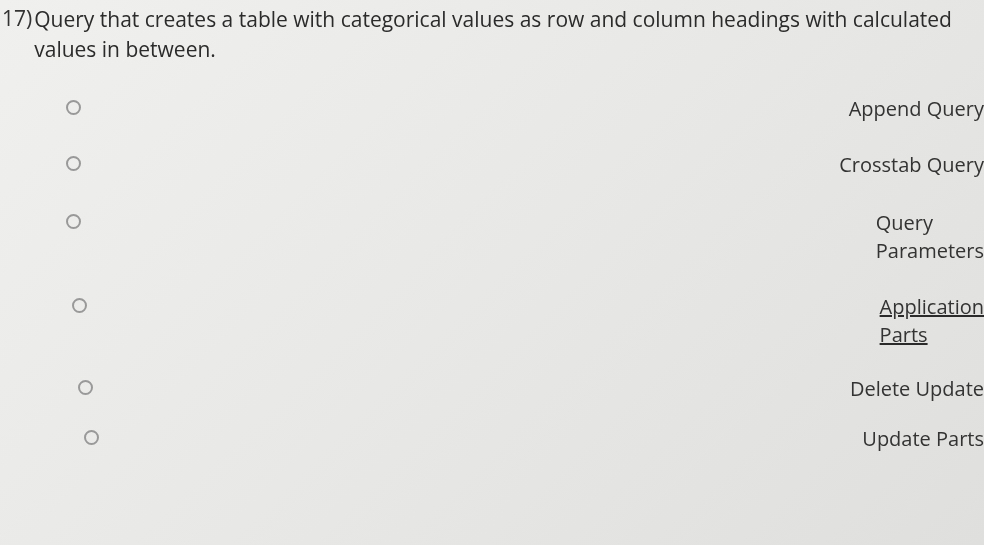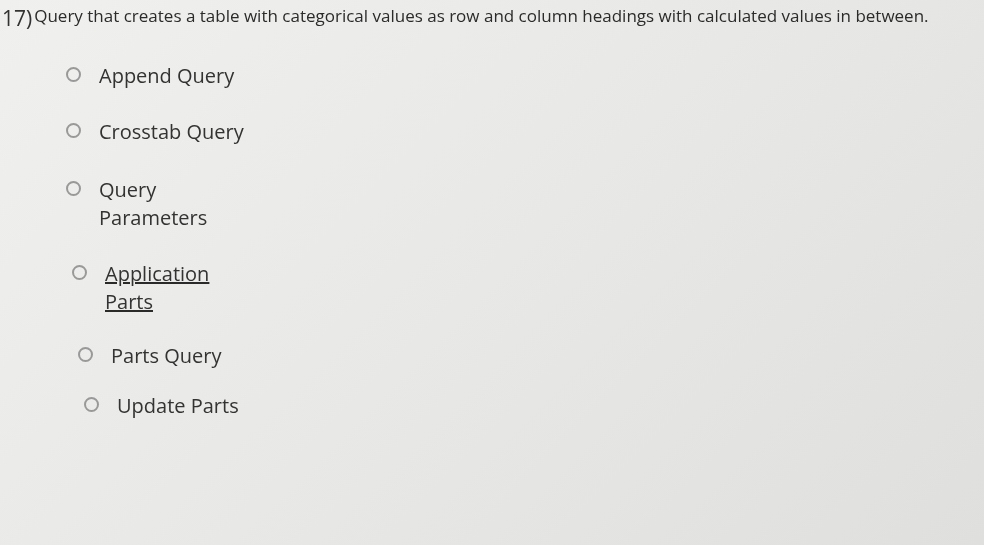--- a/index.html
+++ b/index.html
@@ -22,35 +22,36 @@
       gap: 2px;
       padding-left: 2px;
       padding-right: 8px;
     }
     .question-number {
       font-size: 21px;
       color: #333;
       white-space: nowrap;
     }
     .question-text {
-      font-size: 17px;
+      font-size: 21px;
       line-height: 1.45;
       color: #2b2b2b;
     }
     .options {
       margin-top: 30px;
       padding-left: 66px;
       display: flex;
       flex-direction: column;
     }
     .option {
       display: flex;
       align-items: flex-start;
       gap: 18px;
       margin-bottom: 28px;
+      justify-content: space-between;
     }
     .option:nth-child(2) { margin-bottom: 30px; }
     .option:nth-child(3) { margin-bottom: 28px; }
     .option:nth-child(4) { margin-bottom: 26px; }
     .option:nth-child(5) { margin-bottom: 22px; }
     .option:nth-child(6) { margin-bottom: 20px; }
     .radio {
       width: 15px;
       height: 15px;
       border: 2px solid #999;
@@ -96,21 +97,21 @@
     <span class="option-label">Query<br>Parameters</span>
   </div>
 
   <div class="option">
     <span class="radio"></span>
     <span class="option-label">Application<br>Parts</span>
   </div>
 
   <div class="option">
     <span class="radio"></span>
-    <span class="option-label">Parts Query</span>
+    <span class="option-label">Delete Update</span>
   </div>
 
 
   <div class="option">
     <span class="radio"></span>
     <span class="option-label">Update Parts</span>
   </div>
 
 </div>
 

